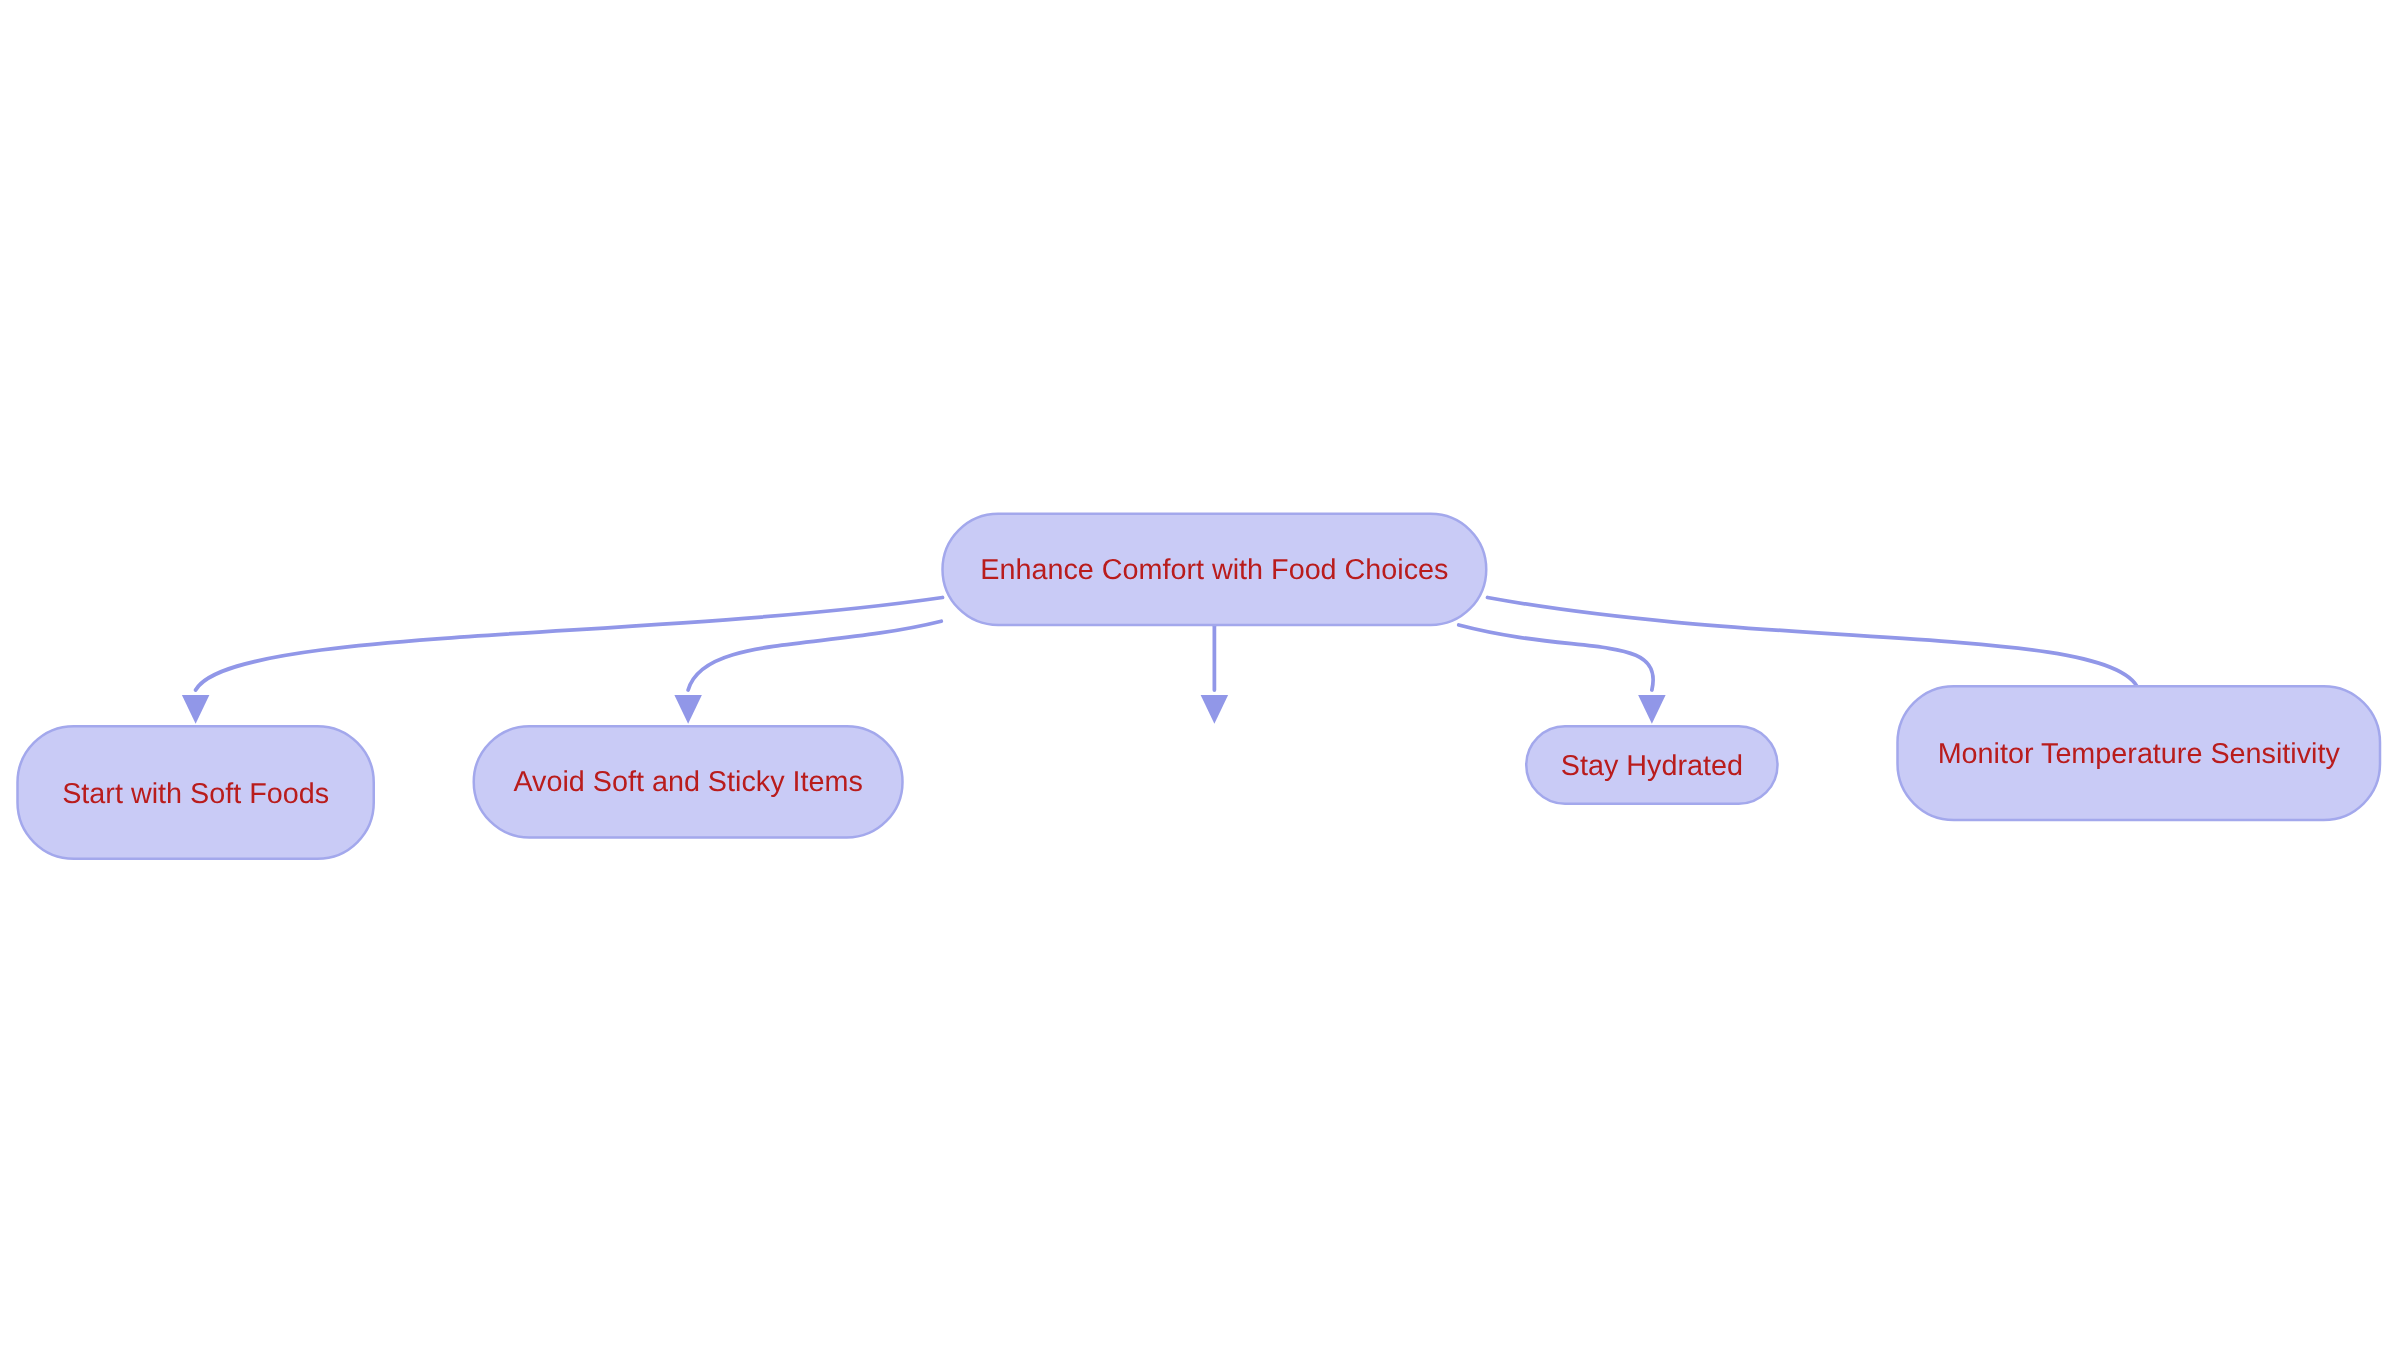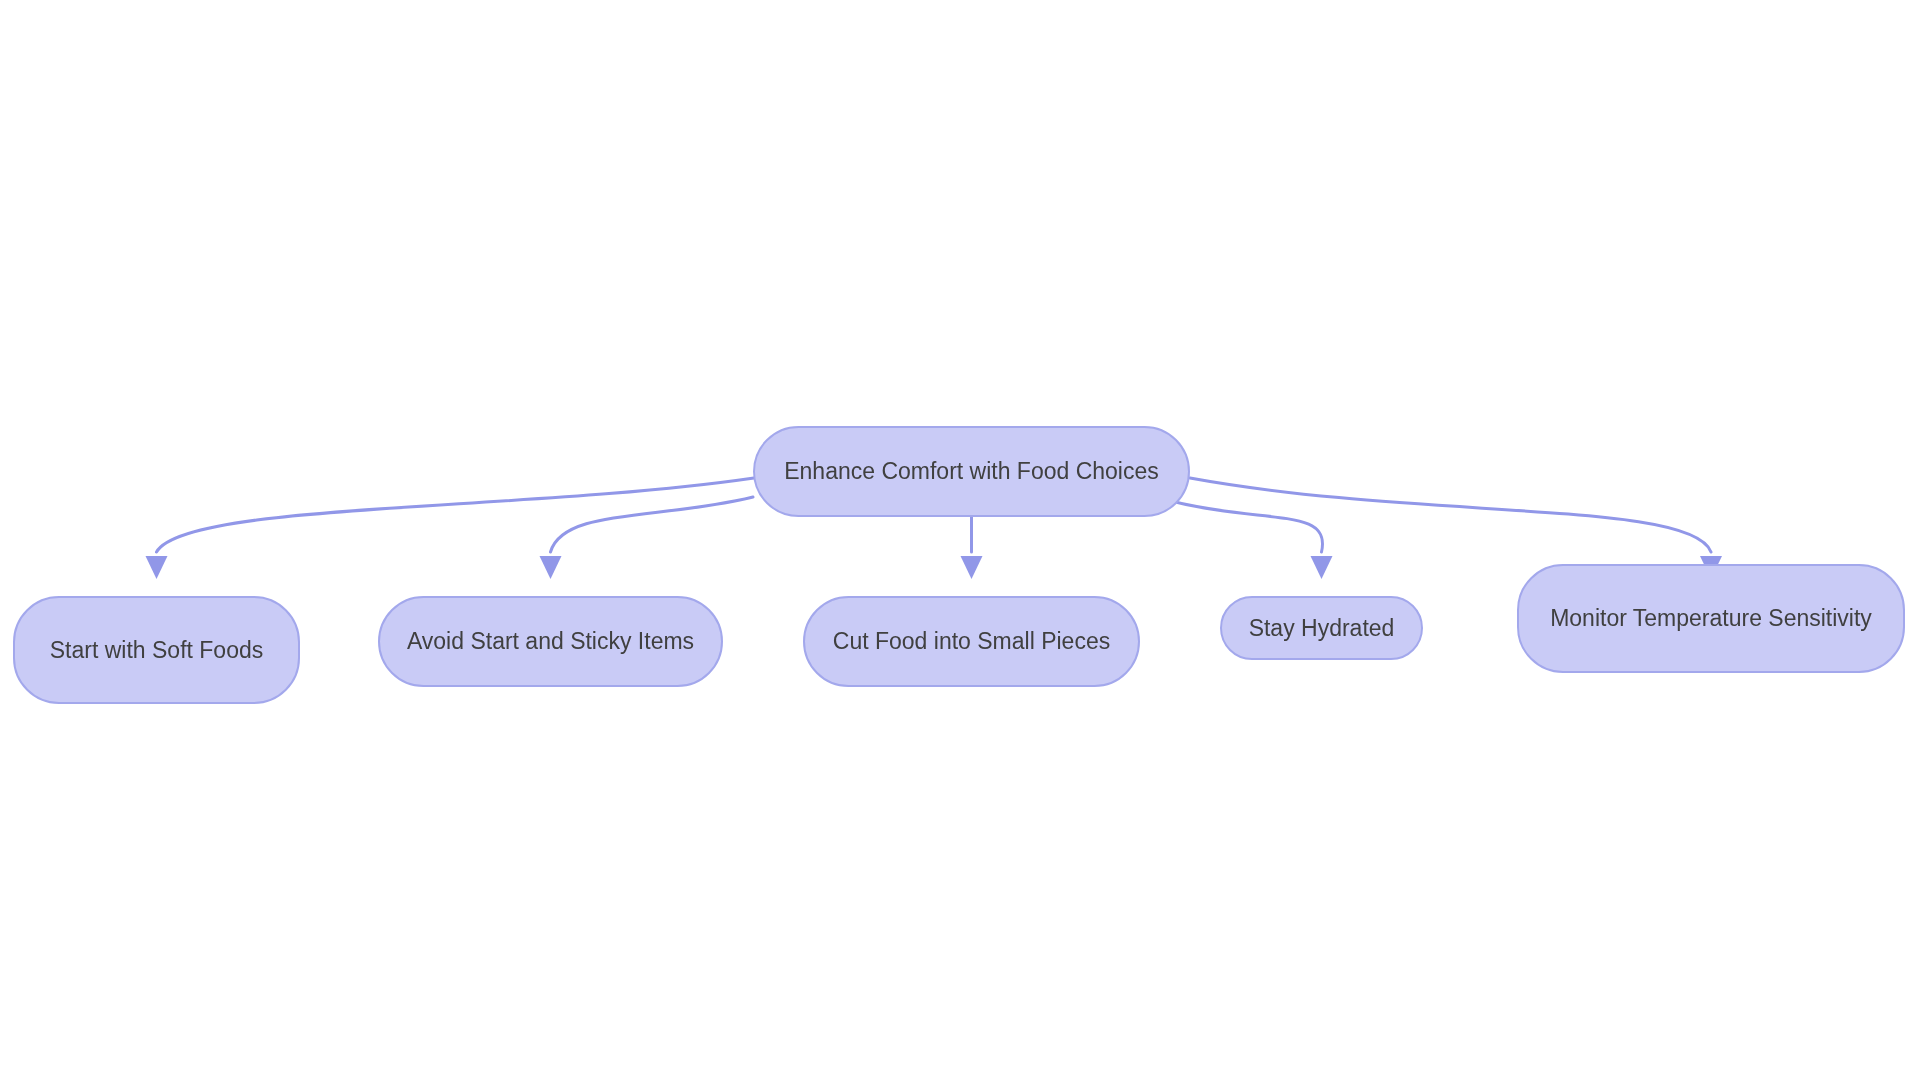--- a/index.html
+++ b/index.html
@@ -37,25 +37,24 @@
   }
   .node {
     position: absolute;
     box-sizing: border-box;
     background: #c9cbf6;
     border: 2px solid #a3a8ec;
     border-radius: 46px;
     display: flex;
     align-items: center;
     justify-content: center;
-    color: #404040;
+    color: #b91c1c;
     font-size: 23px;
     white-space: nowrap;
     text-align: center;
-    margin-top: 16px;
   }
   .node-root  { left: 753px;  top: 410px; width: 437px; height: 91px; }
   .node-c0    { left: 13px;   top: 580px; width: 287px; height: 108px; }
   .node-c1    { left: 378px;  top: 580px; width: 345px; height: 91px; }
   .node-c2    { left: 803px;  top: 580px; width: 337px; height: 91px; }
   .node-c3    { left: 1220px; top: 580px; width: 203px; height: 64px; }
   .node-c4    { left: 1517px; top: 548px; width: 388px; height: 109px; }
   .node-label { pointer-events: none; }
 </style>
 </head>
@@ -79,26 +78,23 @@
 
   <div class="node node-root">
     <span class="node-label">Enhance Comfort with Food Choices</span>
   </div>
 
   <div class="node node-c0">
     <span class="node-label">Start with Soft Foods</span>
   </div>
 
   <div class="node node-c1">
-    <span class="node-label">Avoid Start and Sticky Items</span>
+    <span class="node-label">Avoid Soft and Sticky Items</span>
   </div>
 
-  <div class="node node-c2">
-    <span class="node-label">Cut Food into Small Pieces</span>
-  </div>
 
   <div class="node node-c3">
     <span class="node-label">Stay Hydrated</span>
   </div>
 
   <div class="node node-c4">
     <span class="node-label">Monitor Temperature Sensitivity</span>
   </div>
 
 </div>

